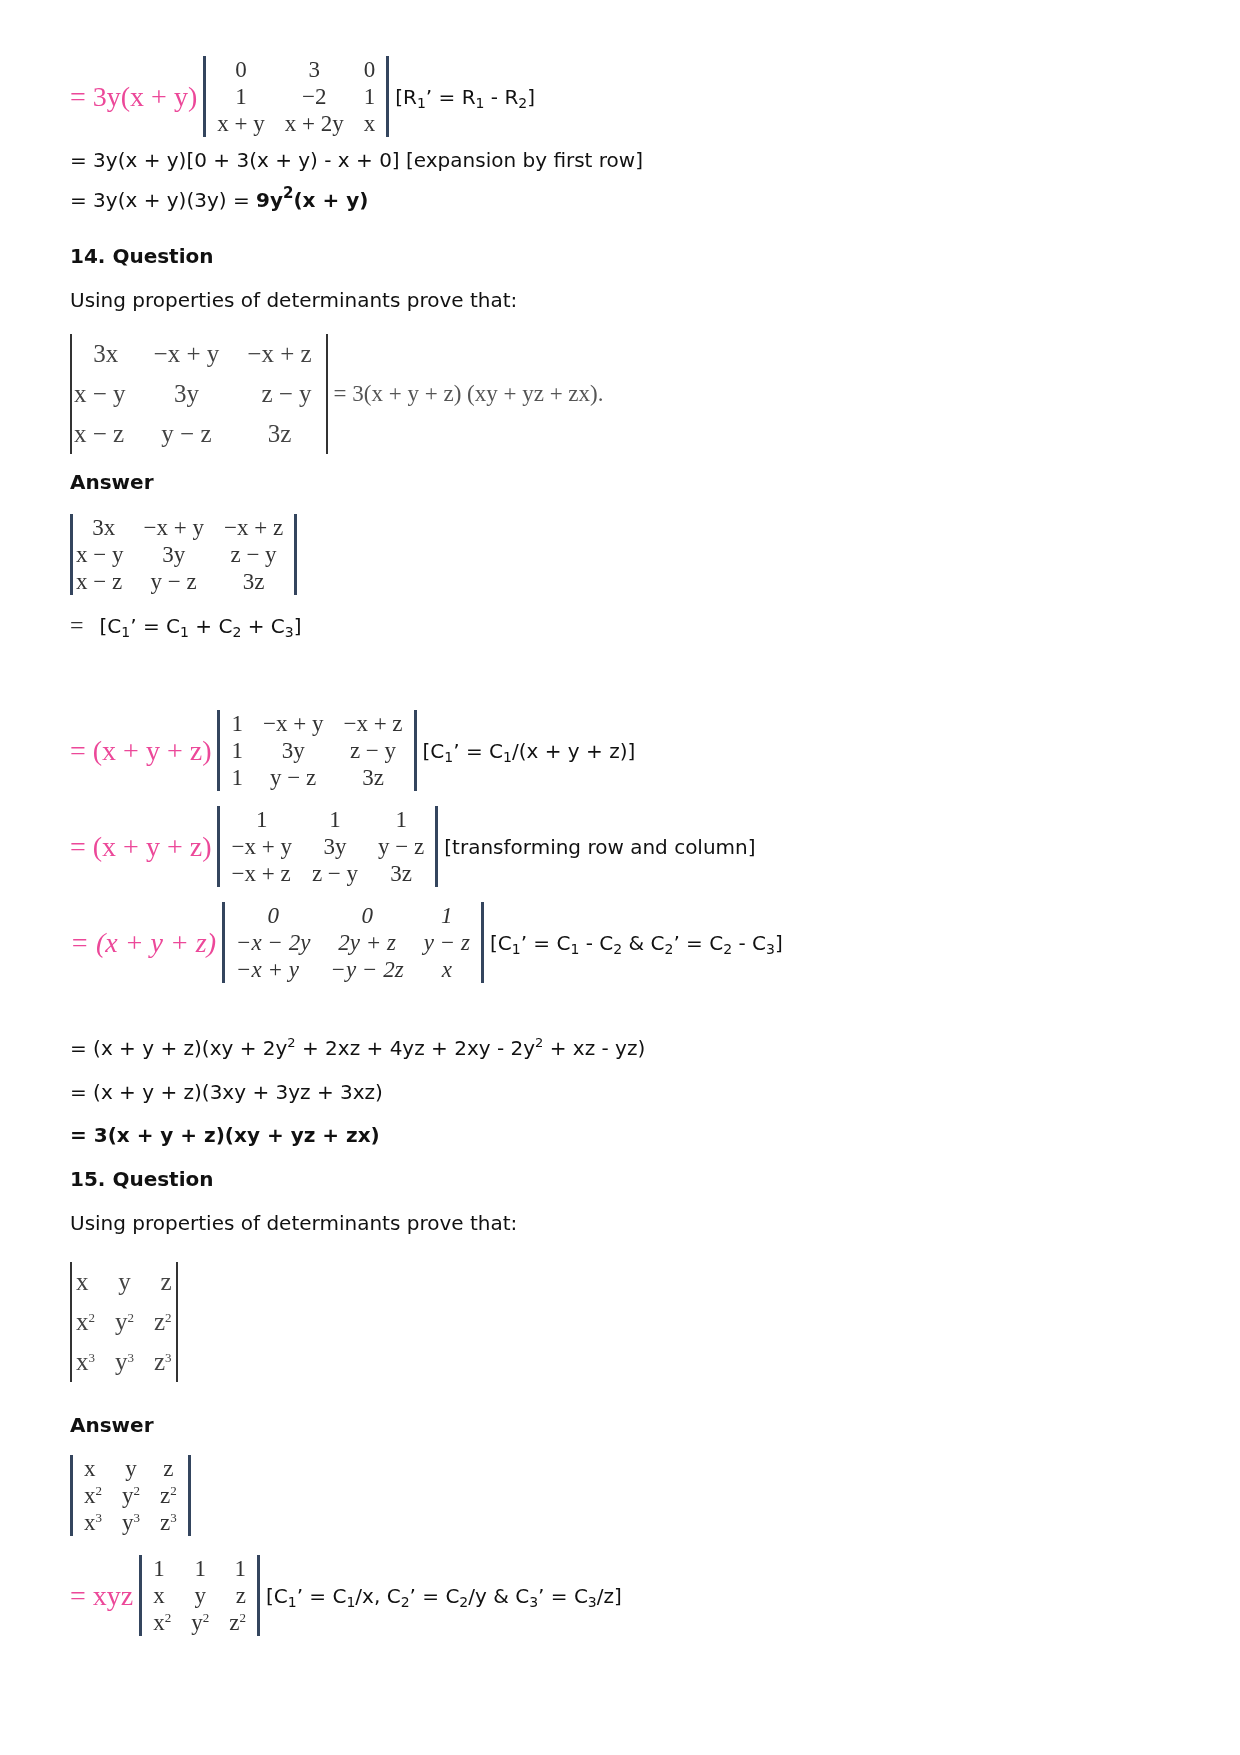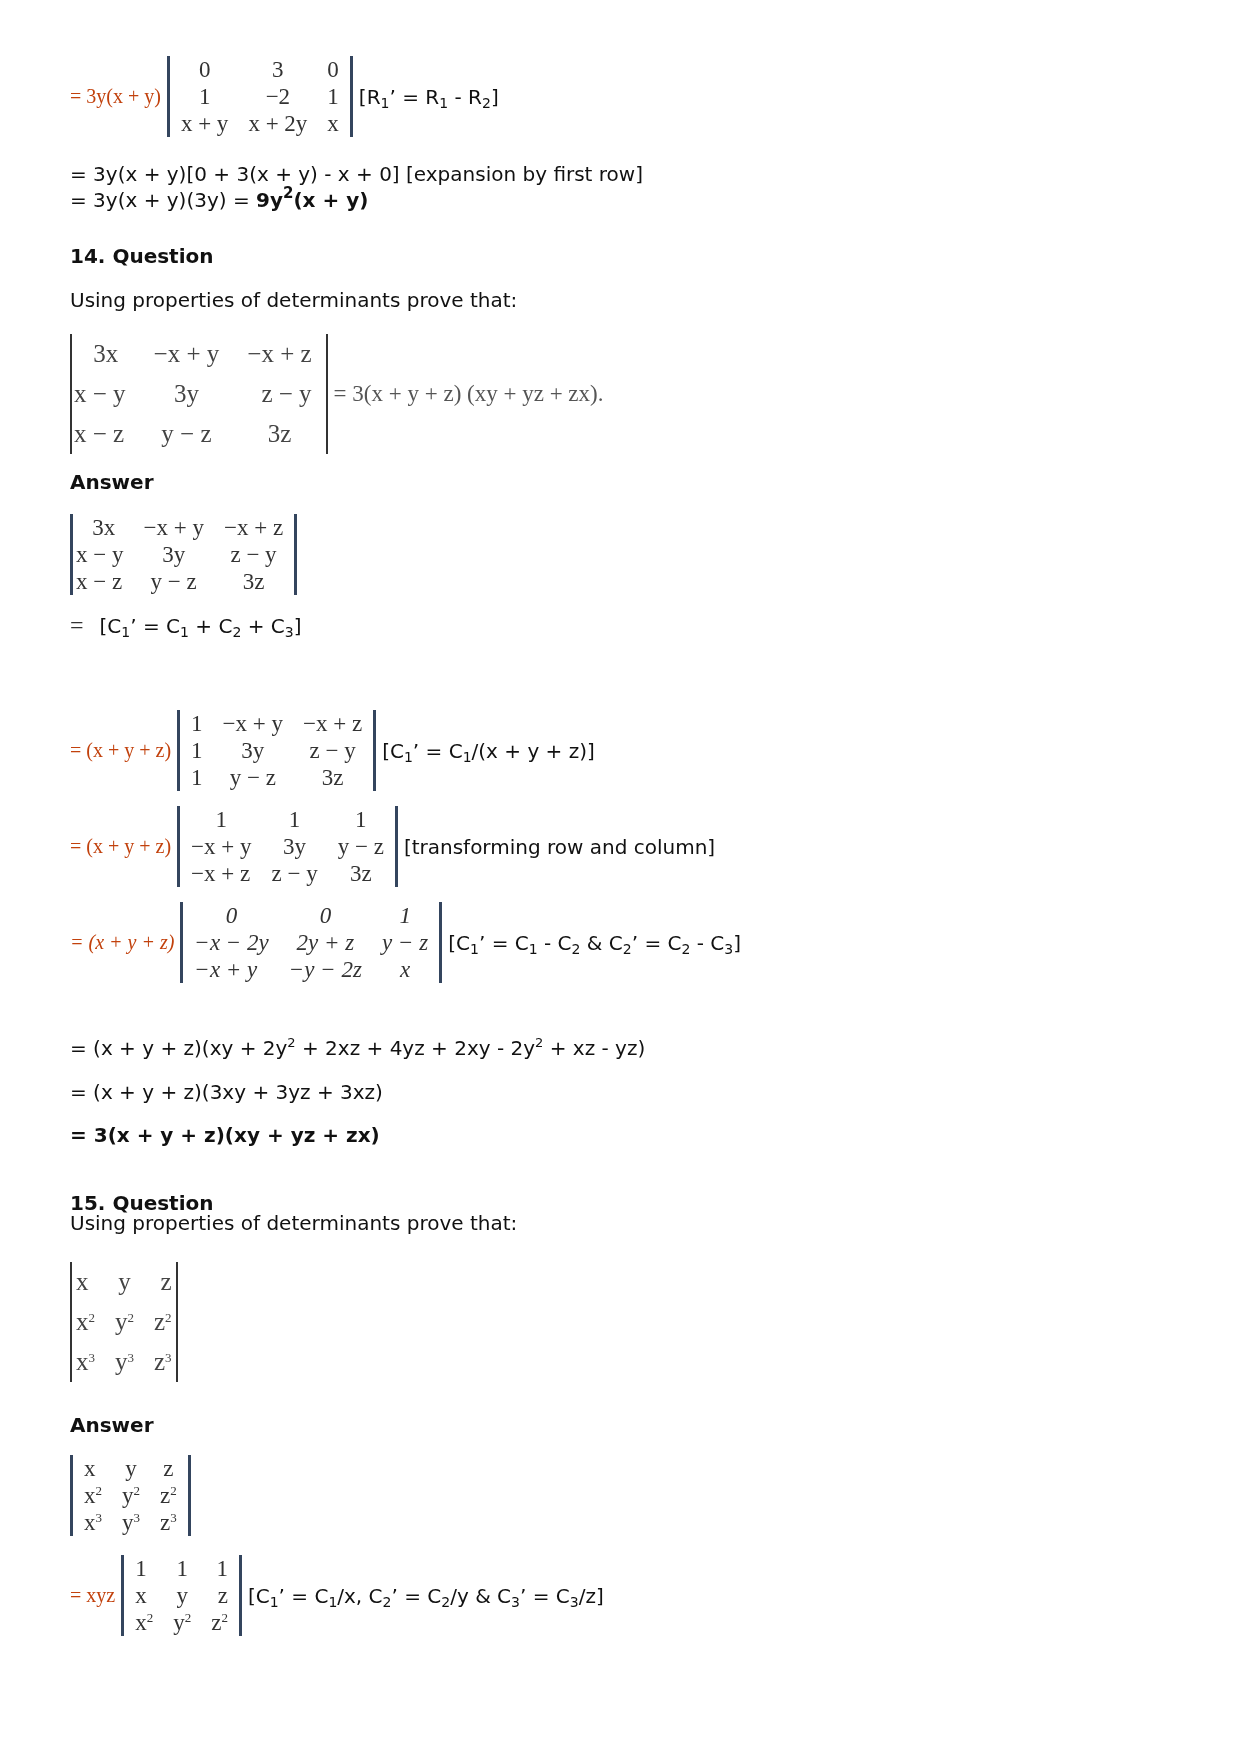--- a/index.html
+++ b/index.html
@@ -3,21 +3,21 @@
 <meta charset="utf-8">
 <style>
   html, body { margin: 0; padding: 0; background: #ffffff; }
   body { width: 1240px; height: 1755px; position: relative; overflow: hidden; color: #111; }
   .page { position: absolute; left: 0; top: 0; width: 1240px; height: 1755px; }
   .sans { font-family: "DejaVu Sans", sans-serif; font-size: 20px; color: #111; }
   .bold { font-weight: bold; }
   .block { position: absolute; left: 70px; }
   .line { position: absolute; left: 70px; white-space: nowrap; }
   .eqrow { display: flex; align-items: center; white-space: nowrap; }
-  .prefix { font-family: "Liberation Serif", serif; font-size: 20px; color: #c2410c; margin-right: 6px; text-align: right; }
+  .prefix { font-family: "Liberation Serif", serif; font-size: 28px; color: #ec4899; margin-right: 6px; text-align: right; }
   .eqsign { font-family: "Liberation Serif", serif; font-size: 24px; color: #333; margin-right: 10px; }
   .det { display: inline-block; position: relative; padding: 0 4px; }
   .det::before, .det::after { content: ""; position: absolute; top: 0; bottom: 0; width: 2px; background: #333; }
   .det::before { left: 0; }
   .det::after { right: 0; }
   .det.blue::before, .det.blue::after { background: #34455e; width: 3px; }
   .det table { border-collapse: collapse; }
   .det td { font-family: "Liberation Serif", serif; font-size: 23px; color: #333; padding: 0 10px; line-height: 27px; text-align: center; }
   .det.big td { font-size: 25px; line-height: 40px; padding: 0 14px; color: #444; }
   .det td.l { text-align: left; }
@@ -52,21 +52,21 @@
               <td class="l">x + y</td>
               <td>x + 2y</td>
               <td class="r">x</td>
             </tr>
       </tbody>
         </table>
     </span>
     <span class="note"><span>[R</span><sub>1</sub><span>’ = R</span><sub>1</sub><span> - R</span><sub>2</sub><span>]</span></span>
   </div>
 
-  <div class="line sans" style="top:162px;">= 3y(x + y)[0 + 3(x + y) - x + 0] [expansion by first row]</div>
+  <div class="line sans" style="top:148px;">= 3y(x + y)[0 + 3(x + y) - x + 0] [expansion by first row]</div>
 
   <div class="line sans" style="top:188px;">
     <span>= 3y(x + y)(3y) = </span><span class="bold"><span>9y</span><sup style="font-size:15px;vertical-align:9px">2</sup><span>(x + y)</span></span>
   </div>
 
   <div class="line sans bold" style="top:244px;">14. Question</div>
   <div class="line sans" style="top:288px;">Using properties of determinants prove that:</div>
 
   <div class="block eqrow" style="top:334px;">
     <span class="det big" style="padding:0 2px;">
@@ -203,21 +203,21 @@
   </div>
 
 
   <div class="line sans" style="top:1036px;">
     <span>= (x + y + z)(xy + 2y</span><sup>2</sup><span> + 2xz + 4yz + 2xy - 2y</span><sup>2</sup><span> + xz - yz)</span>
   </div>
 
   <div class="line sans" style="top:1080px;">= (x + y + z)(3xy + 3yz + 3xz)</div>
   <div class="line sans bold" style="top:1123px;">= 3(x + y + z)(xy + yz + zx)</div>
 
-  <div class="line sans bold" style="top:1191px;">15. Question</div>
+  <div class="line sans bold" style="top:1167px;">15. Question</div>
   <div class="line sans" style="top:1211px;">Using properties of determinants prove that:</div>
 
   <div class="block eqrow" style="top:1262px;">
     <span class="det big" style="padding:0 2px;">
       <table>
         <tbody>
             <tr>
           <td class="l" style="padding:0 10px 0 4px"><span>x</span></td>
           <td style="padding:0 10px"><span>y</span></td>
           <td class="r" style="padding:0 4px 0 10px"><span>z</span></td>

